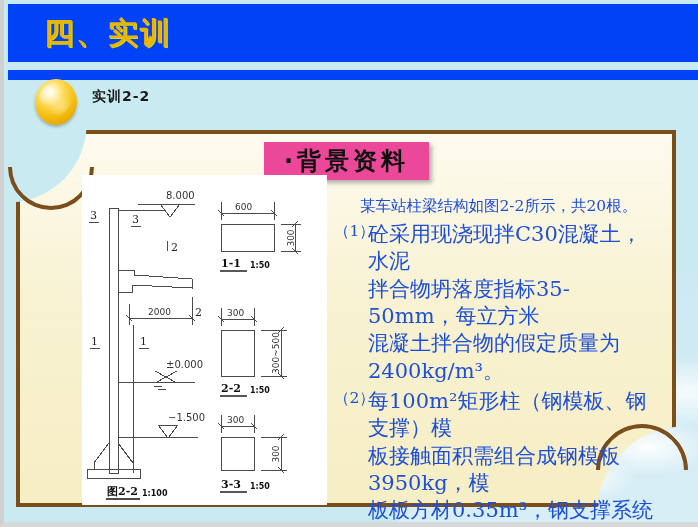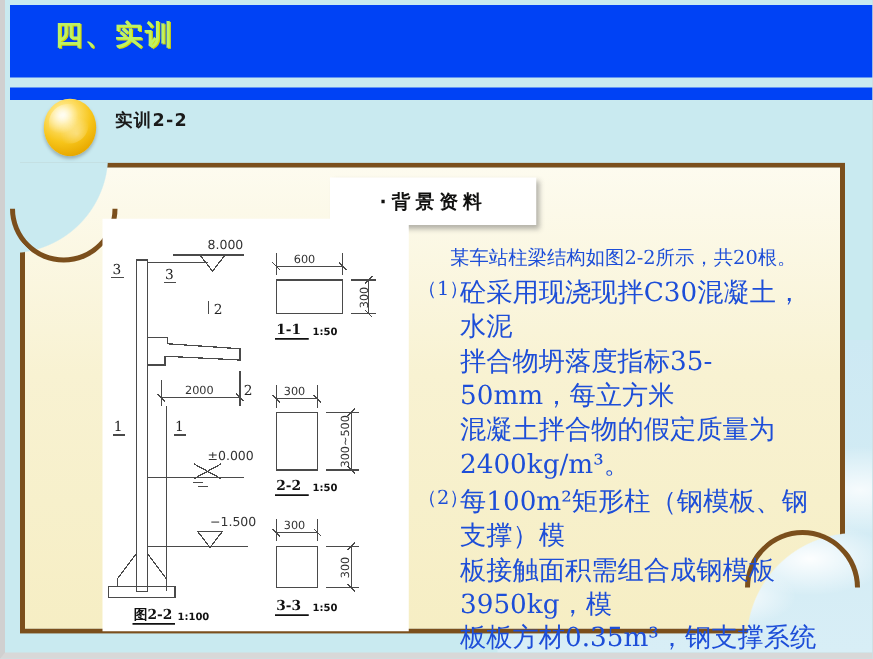--- a/index.html
+++ b/index.html
@@ -25,21 +25,21 @@
       radial-gradient(ellipse 110px 50px at 290px 120px, rgba(255,255,255,.8) 0%, rgba(255,255,255,0) 70%),
       linear-gradient(180deg,#cde9f3 0%,#d8eef6 100%);
   }
   
   .banner{
     position:absolute;left:4px;top:4px;width:694px;height:58px;
     background:#0042f5;
   }
   .banner-title{
     position:absolute;left:36px;top:9px;
-    font-size:22px;font-weight:bold;color:#bef264;
+    font-size:30px;font-weight:bold;color:#eab308;
     letter-spacing:2px;
     font-family:"DejaVu Sans","Liberation Sans",sans-serif;
     text-shadow:1px 1px 0 #d8d800;
   }
   .bar-thin{
     position:absolute;left:4px;top:70px;width:694px;height:10px;
     background:#0042f5;
   }
   
   .orb{
@@ -88,23 +88,23 @@
   .card-corner-br{
     position:absolute;left:592px;top:424px;width:92px;height:92px;
     border:4px solid #7b4f1c;border-radius:50%;
     border-right-color:transparent;border-bottom-color:transparent;
     transform:rotate(45deg);
     box-sizing:border-box;pointer-events:none;
   }
   
   .bg-label{
     position:absolute;left:260px;top:142px;width:165px;height:38px;
-    background:#ffffff;
+    background:#ec4899;
     display:flex;align-items:center;justify-content:center;
-    font-size:15px;font-weight:bold;color:#10100f;letter-spacing:4px;
+    font-size:24px;font-weight:bold;color:#10100f;letter-spacing:4px;
     box-shadow:3px 3px 4px rgba(90,90,90,.45);
   }
   
   .draw-panel{
     position:absolute;left:78px;top:175px;width:245px;height:330px;
     background:#ffffff;
     overflow:hidden;
   }
   .draw-panel svg{display:block;}
   

